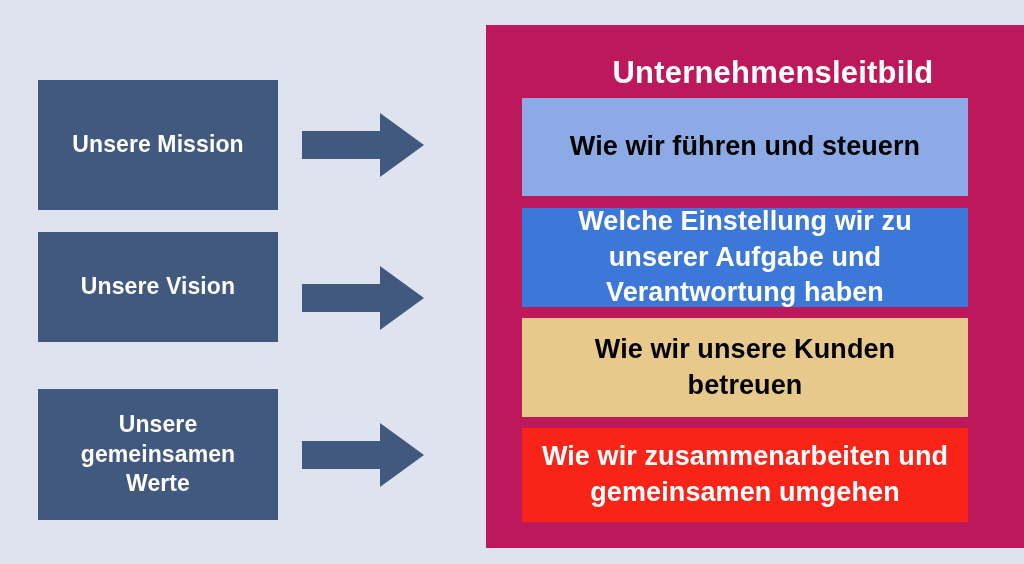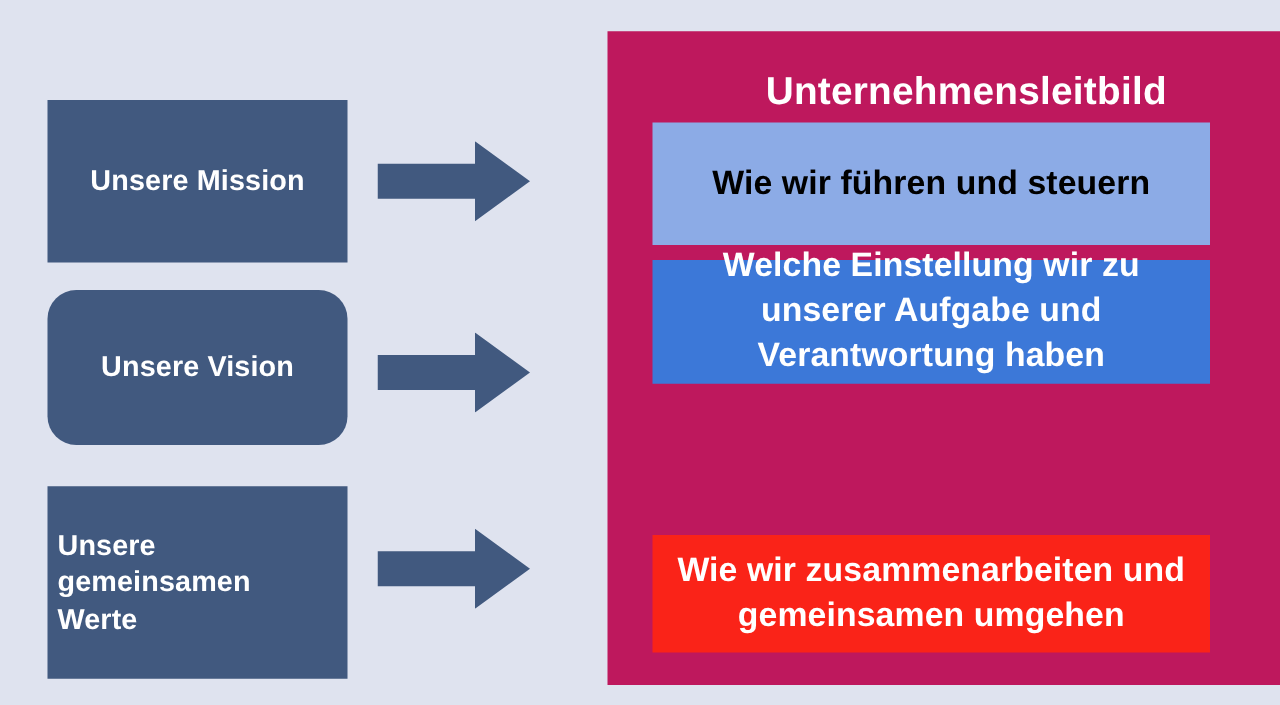--- a/index.html
+++ b/index.html
@@ -33,26 +33,26 @@
     align-items: center;
     justify-content: center;
     box-sizing: border-box;
     padding: 4px 8px;
   }
   .left-box .label {
     color: #FFFFFF;
     font-size: 23px;
     font-weight: bold;
     line-height: 1.28;
-    text-align: left;
+    text-align: center;
     letter-spacing: 0.1px;
   }
   #left-box-0 { top: 80px;  height: 130px; }
-  #left-box-1 { top: 232px; height: 124px; border-radius: 23px; }
-  #left-box-2 { top: 389px; height: 154px; }
+  #left-box-1 { top: 232px; height: 110px; }
+  #left-box-2 { top: 389px; height: 131px; }
 
   
   .arrow {
     position: absolute;
     left: 302px;
     width: 122px;
     height: 64px;
   }
   .arrow svg { display: block; width: 100%; height: 100%; }
   #arrow-0 { top: 113px; }
@@ -93,21 +93,21 @@
   }
   .panel-block .btext {
     font-size: 27px;
     font-weight: bold;
     line-height: 1.33;
     text-align: center;
     letter-spacing: 0.1px;
   }
   #panel-block-0 { top: 73px;  height: 98px;  background: #8CABE6; }
   #panel-block-0 .btext { color: #000000; }
-  #panel-block-1 { top: 183px; height: 99px;  background: #3C78D8; align-items: flex-end; }
+  #panel-block-1 { top: 183px; height: 99px;  background: #3C78D8; }
   #panel-block-1 .btext { color: #FFFFFF; }
   #panel-block-2 { top: 293px; height: 99px;  background: #E7C98B; }
   #panel-block-2 .btext { color: #000000; }
   #panel-block-3 { top: 403px; height: 94px;  background: #FA2318; }
   #panel-block-3 .btext { color: #FFFFFF; }
 </style>
 </head>
 <body>
 
 <div id="canvas">
@@ -140,18 +140,21 @@
 
   <div id="right-panel">
     <div id="panel-title">Unternehmensleitbild</div>
 
     <div class="panel-block" id="panel-block-0">
       <span class="btext">Wie wir führen und steuern</span>
     </div>
     <div class="panel-block" id="panel-block-1">
       <span class="btext">Welche Einstellung wir zu unserer Aufgabe und Verantwortung haben</span>
     </div>
+    <div class="panel-block" id="panel-block-2">
+      <span class="btext">Wie wir unsere Kunden betreuen</span>
+    </div>
     <div class="panel-block" id="panel-block-3">
       <span class="btext">Wie wir zusammenarbeiten und gemeinsamen umgehen</span>
     </div>
   </div>
 
 </div>
 
 </body></html>

